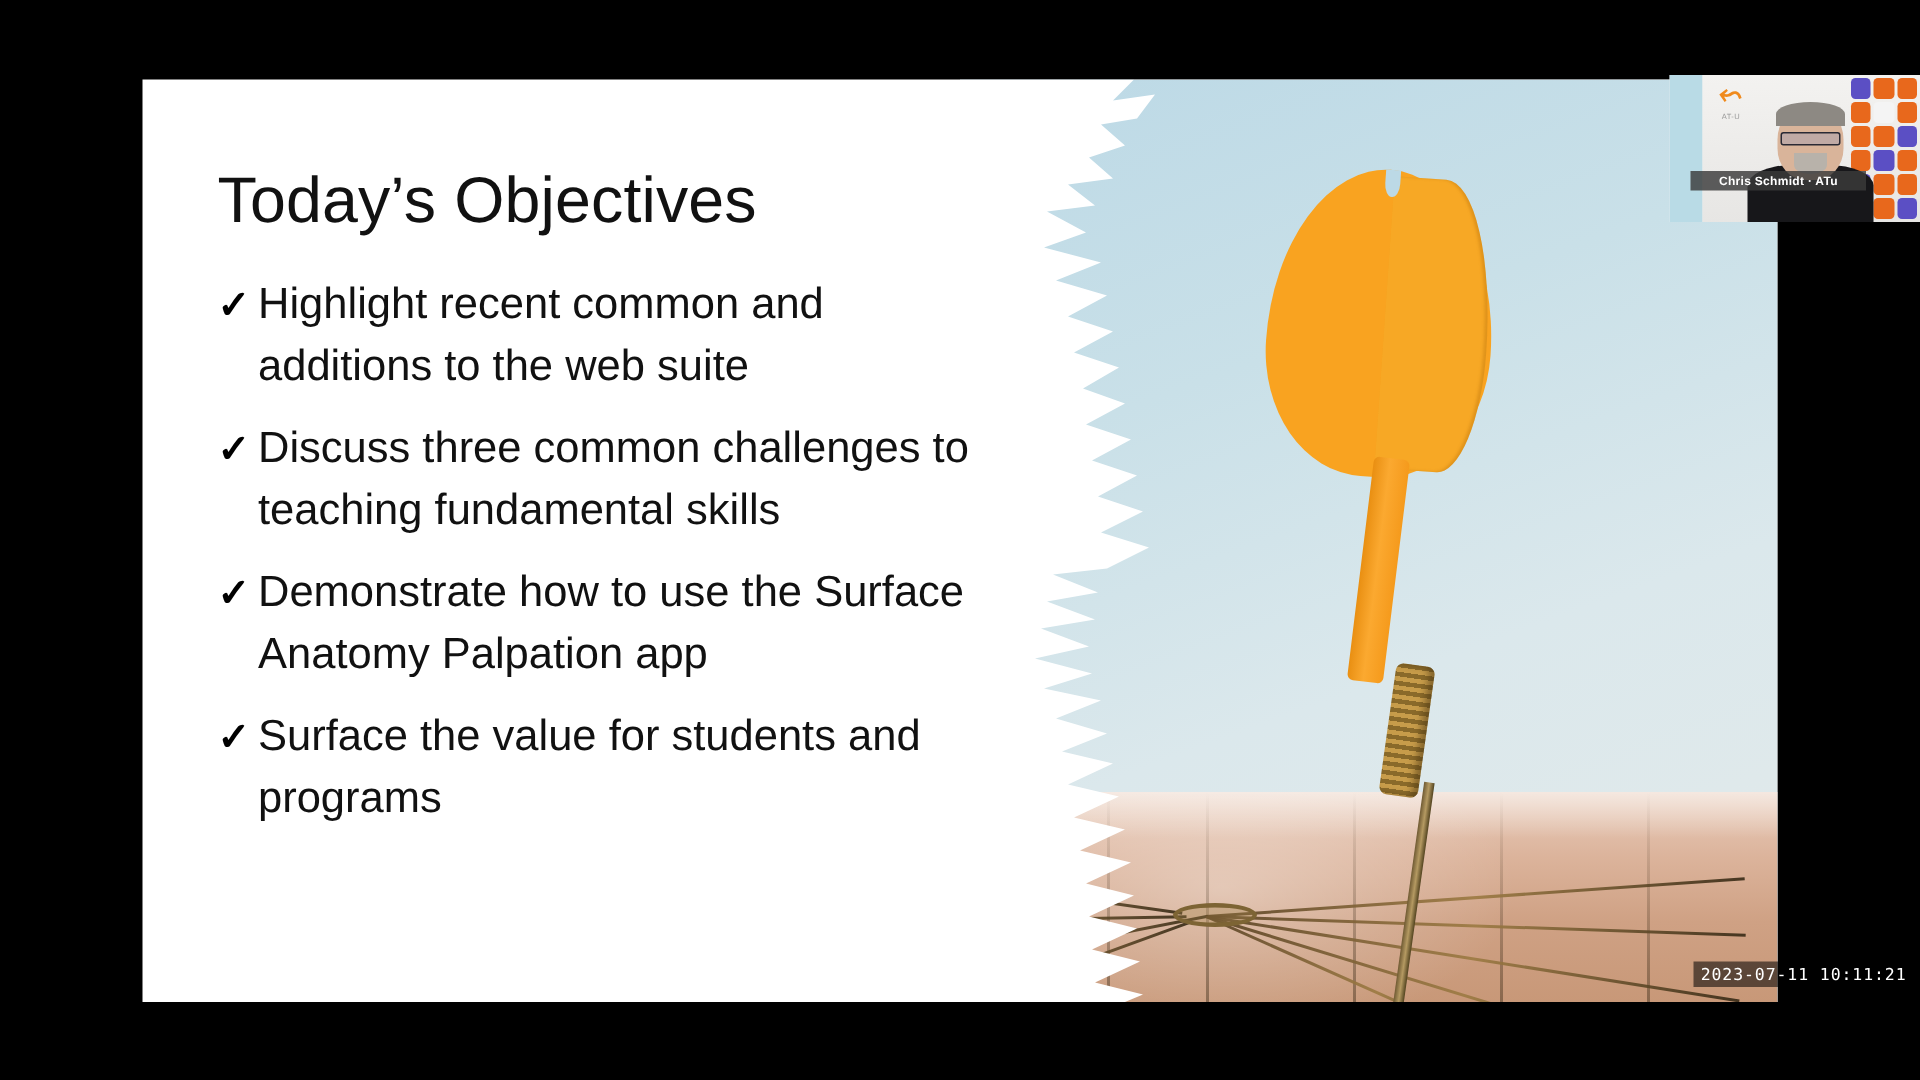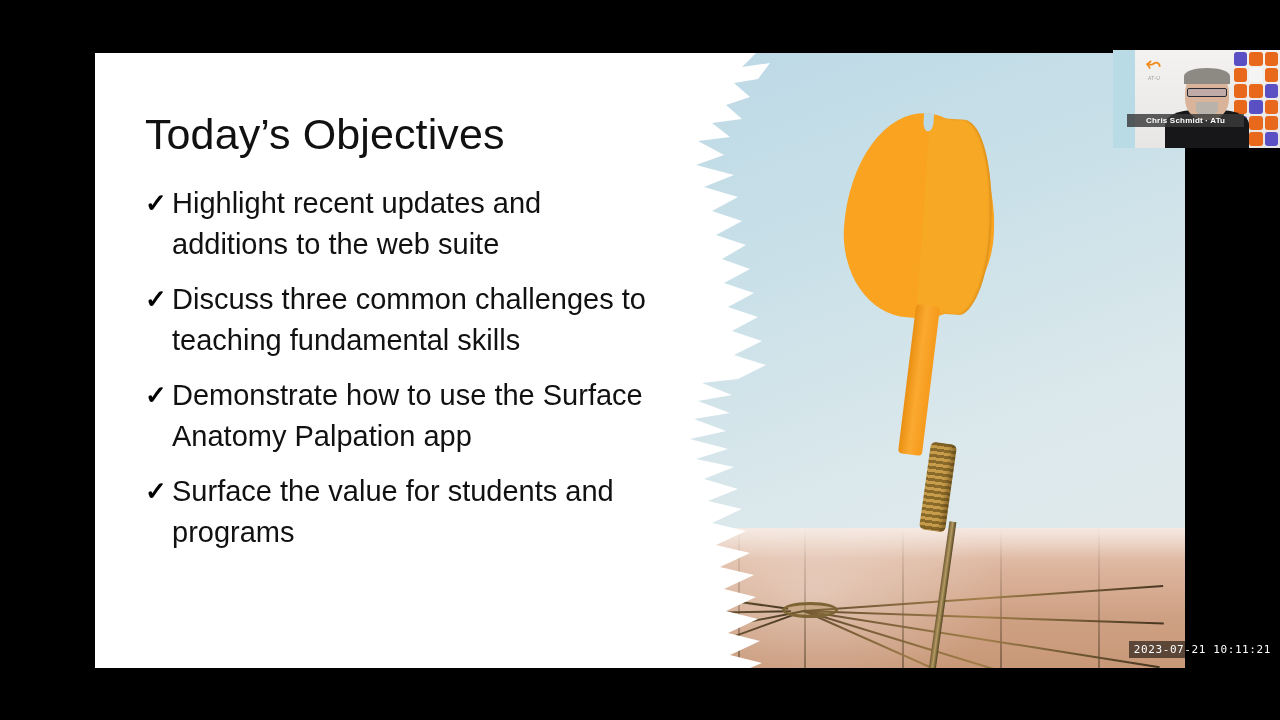--- a/index.html
+++ b/index.html
@@ -268,21 +268,21 @@
       </svg>
     </div>
 
     <div id="textcol">
       <div id="title">Today’s Objectives</div>
 
       <div id="bullets">
 
         <div class="bullet">
           <span class="check">✓</span>
-          <span class="btext">Highlight recent updates and additions to the web suite</span>
+          <span class="btext">Highlight recent common and additions to the web suite</span>
         </div>
 
         <div class="bullet">
           <span class="check">✓</span>
           <span class="btext">Discuss three common challenges to teaching fundamental skills</span>
         </div>
 
         <div class="bullet">
           <span class="check">✓</span>
           <span class="btext">Demonstrate how to use the Surface Anatomy Palpation app</span>
@@ -332,15 +332,15 @@
       <div class="torso"></div>
       <div class="head"></div>
       <div class="hair"></div>
       <div class="glasses"></div>
       <div class="beard"></div>
     </div>
 
     <div class="namebar">Chris Schmidt · ATu</div>
   </div>
 
-  <div id="stamp">2023-07-21  10:11:21</div>
+  <div id="stamp">2023-07-11  10:11:21</div>
 
 </div>
 
 </body></html>

